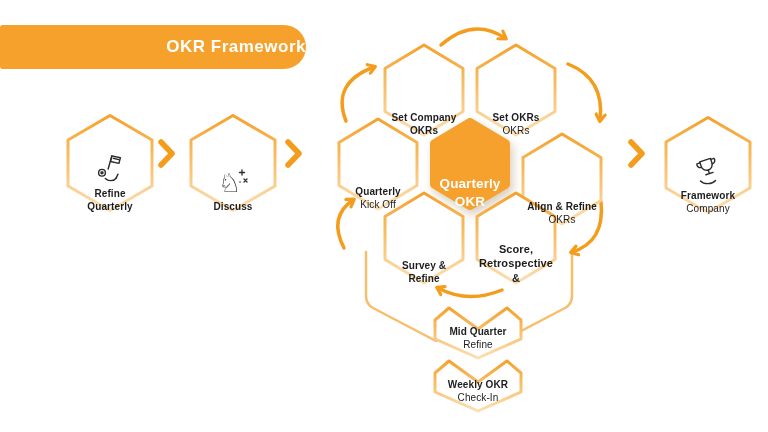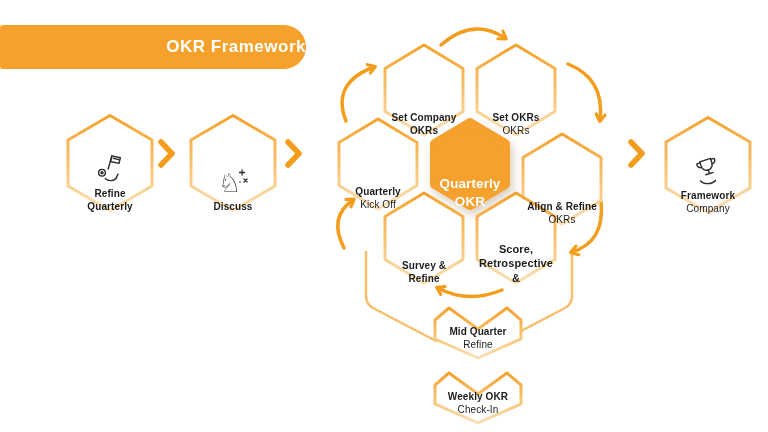--- a/index.html
+++ b/index.html
@@ -186,21 +186,21 @@
 <div class="chevhex" style="left:432px;top:303px">
   <svg class="shape" viewBox="0 0 92 58">
     <polygon points="3,17 17,5 46,26 75,5 89,17 89,36 46,55 3,36" fill="#fff" stroke="url(#hexGrad)" stroke-width="3" stroke-linejoin="round"></polygon>
   </svg>
   <div class="content">
     <div class="lbl b">Mid Quarter</div>
     <div class="lbl">Refine</div>
   </div>
 </div>
 
-<div class="chevhex" style="left:432px;top:368px">
+<div class="chevhex" style="left:432px;top:356px">
   <svg class="shape" viewBox="0 0 92 58">
     <polygon points="3,17 17,5 46,26 75,5 89,17 89,36 46,55 3,36" fill="#fff" stroke="url(#hexGrad)" stroke-width="3" stroke-linejoin="round"></polygon>
   </svg>
   <div class="content">
     <div class="lbl b">Weekly OKR</div>
     <div class="lbl">Check-In</div>
   </div>
 </div>
 
 <svg class="chev" style="left:627px;top:139px" viewBox="0 0 20 30">

